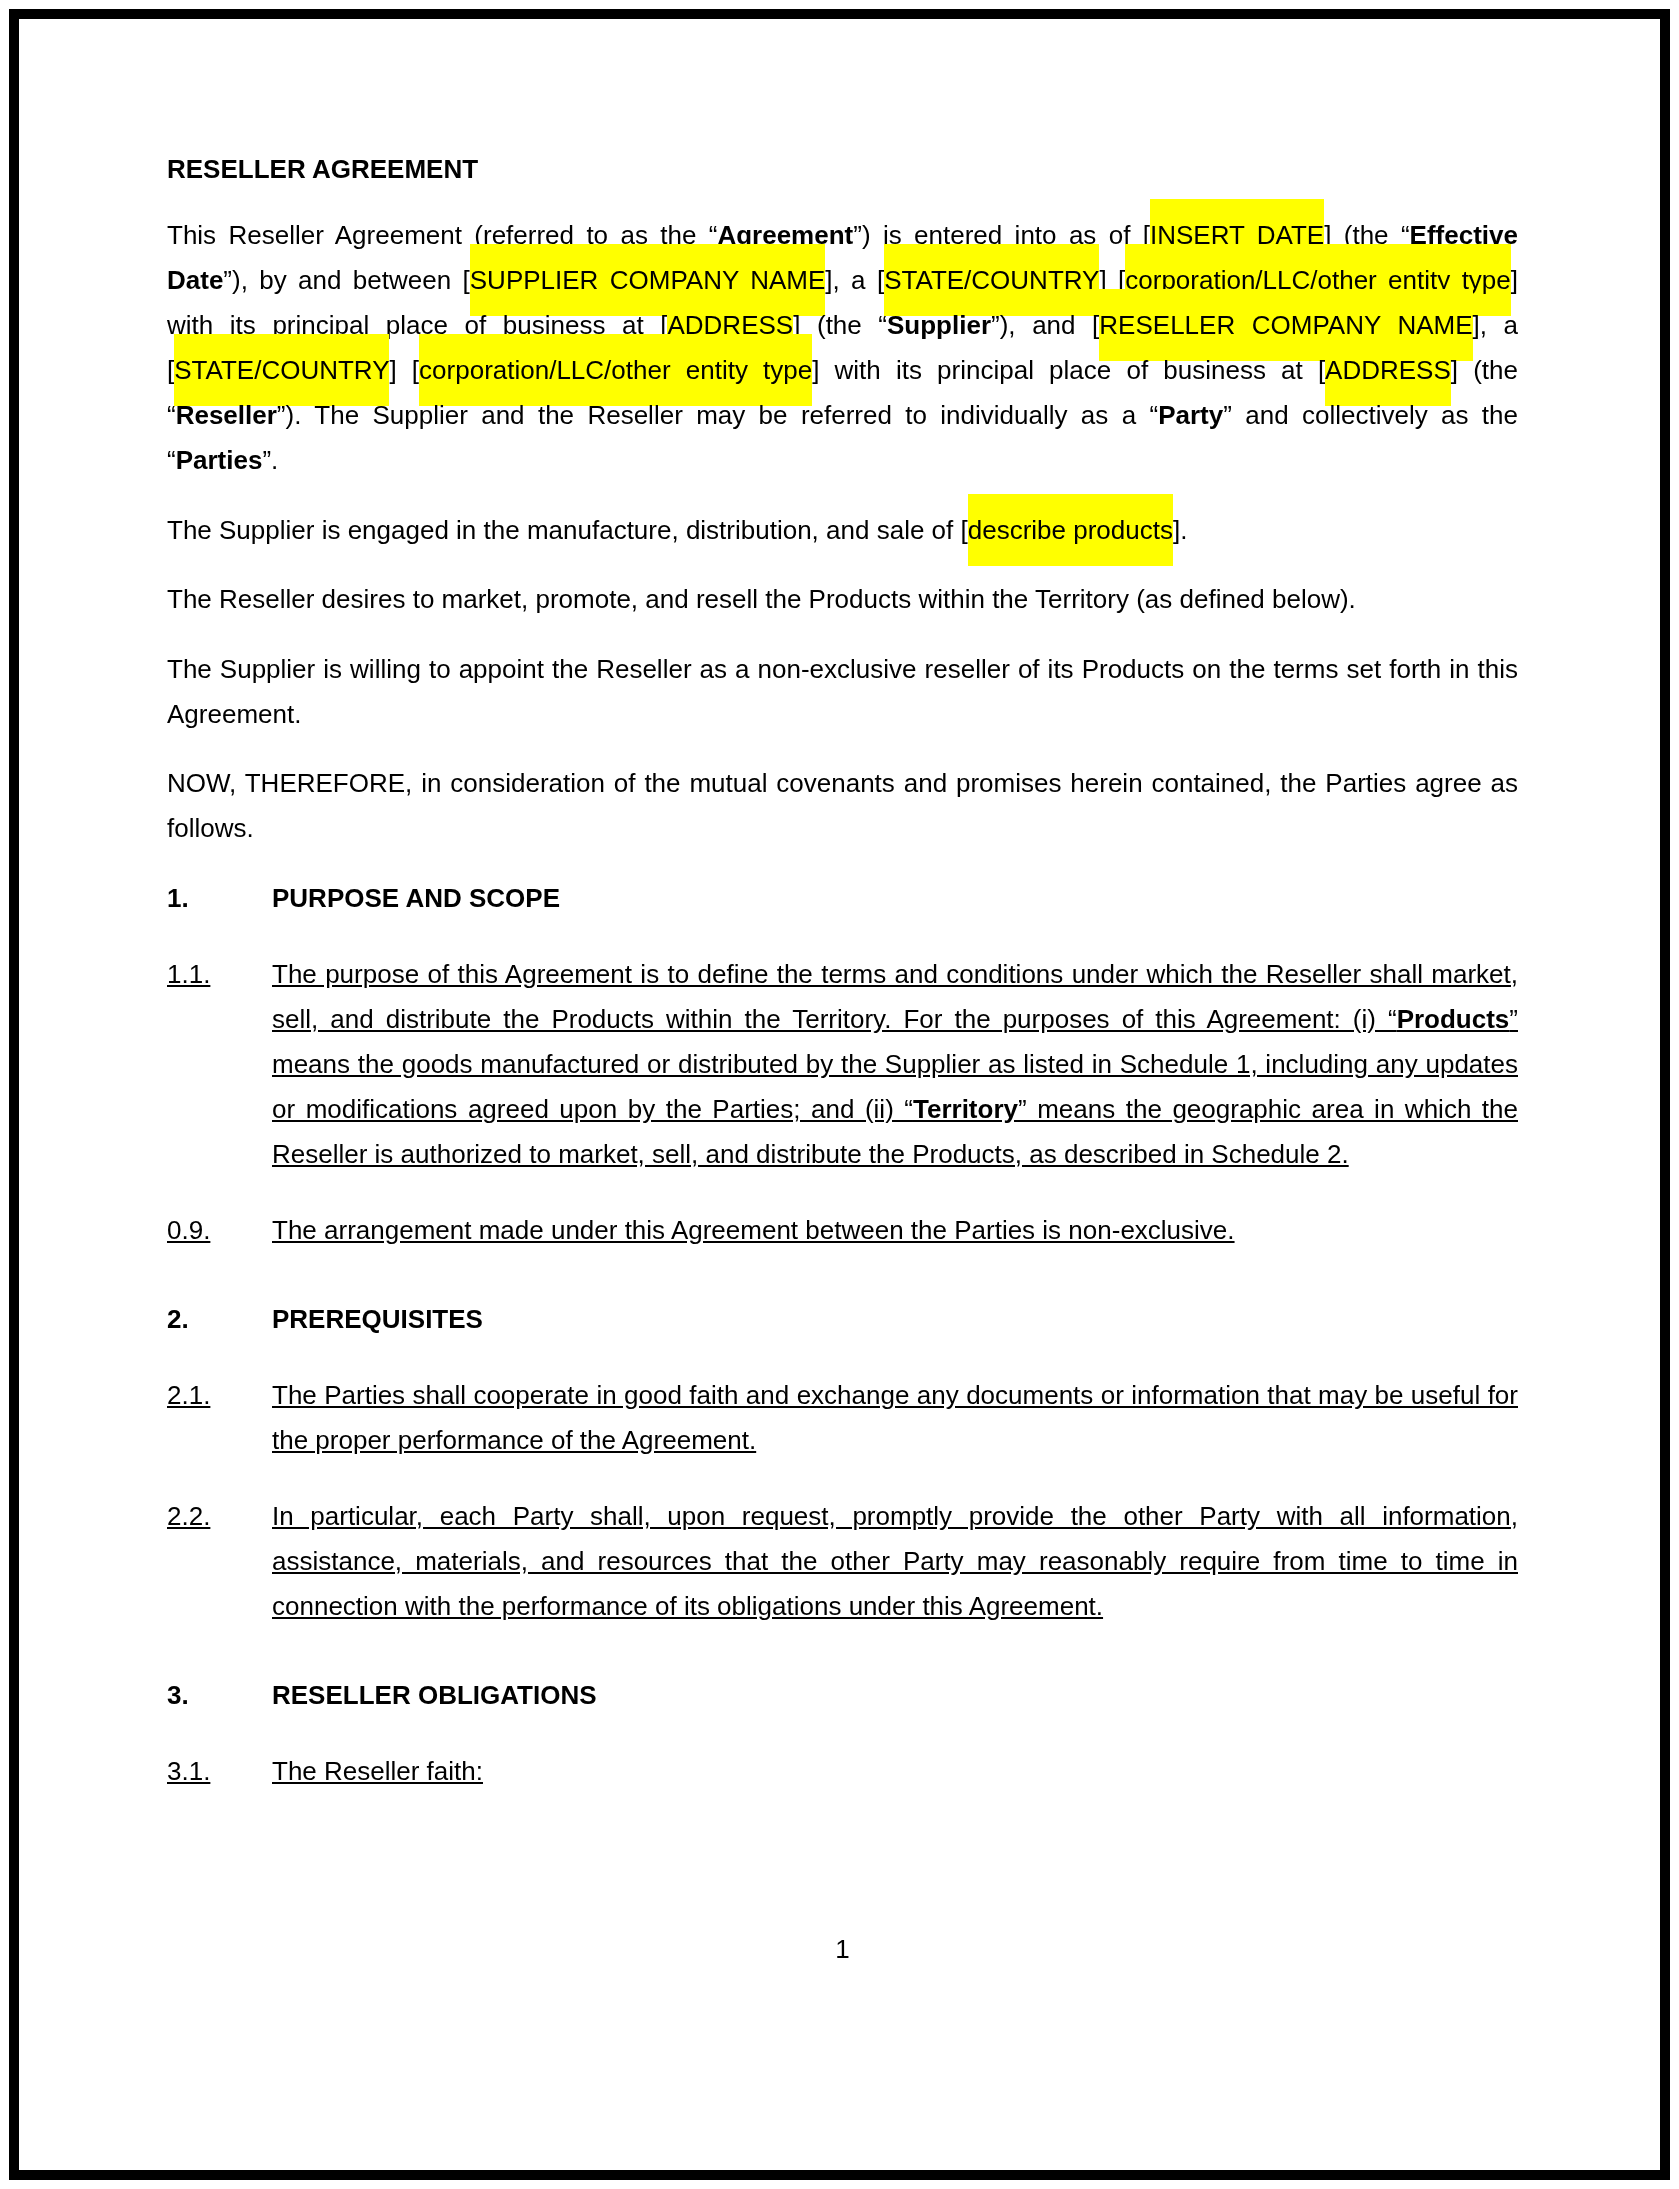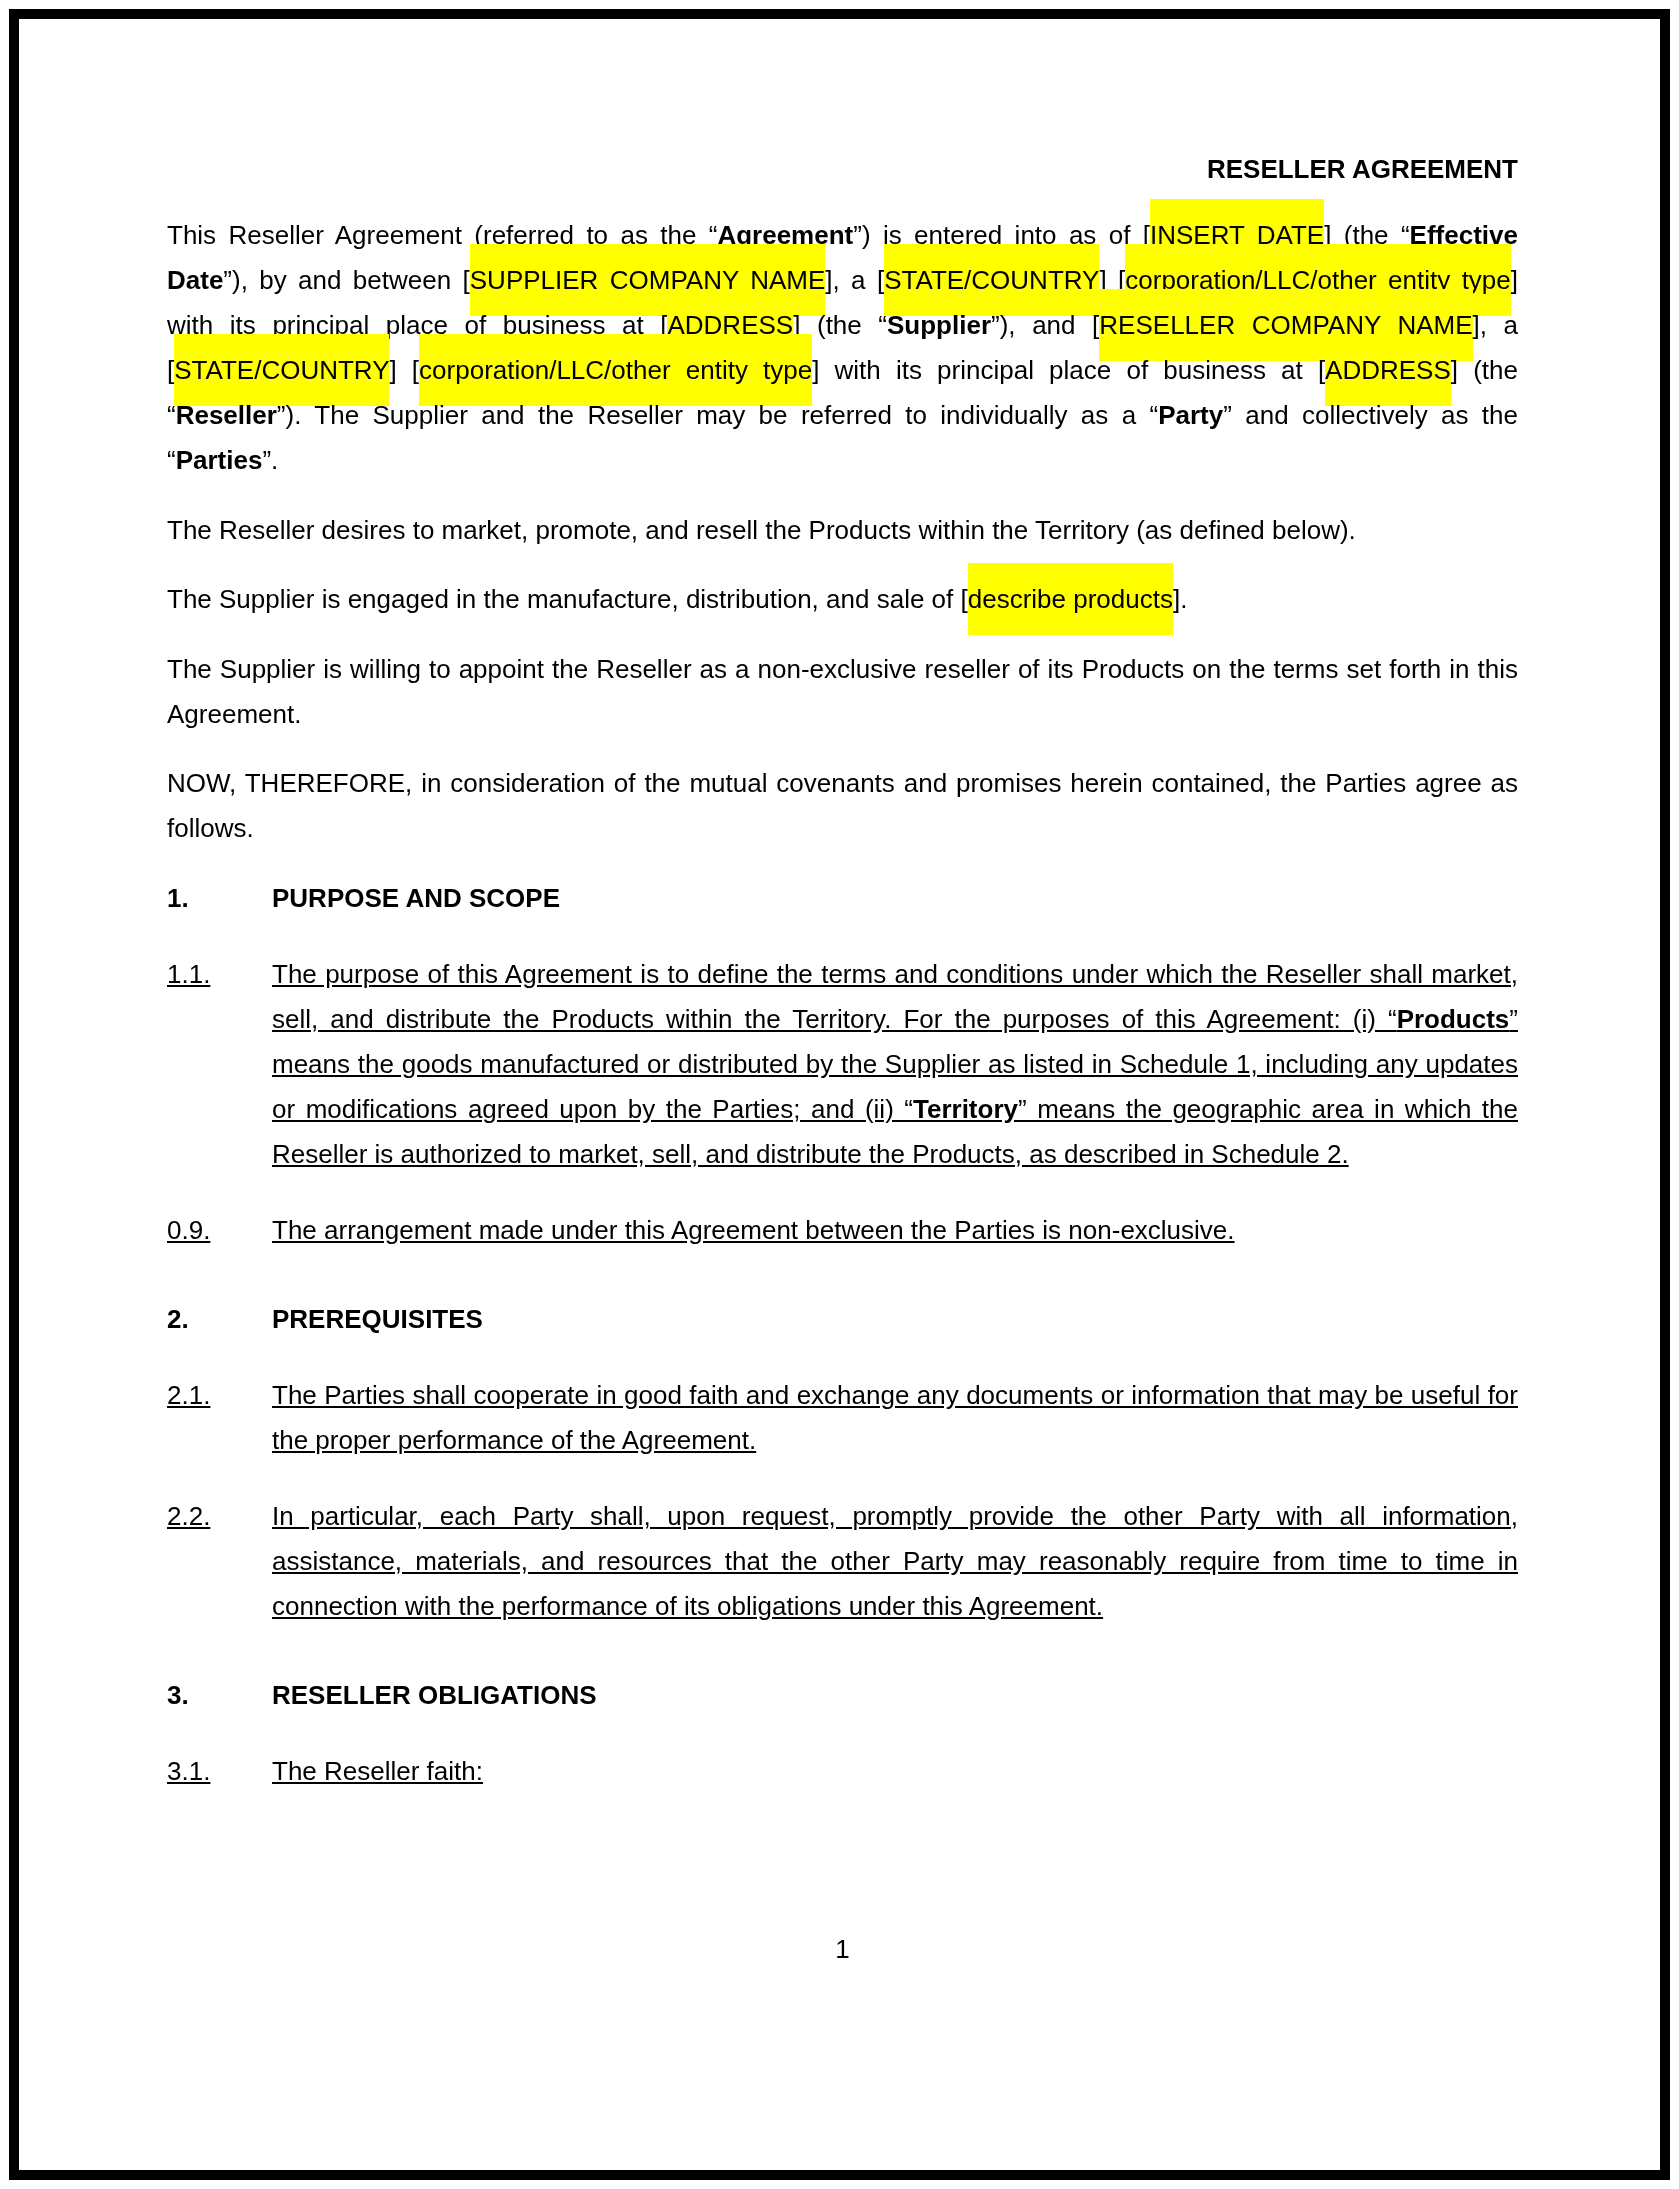--- a/index.html
+++ b/index.html
@@ -22,21 +22,21 @@
   .content {
     position: absolute;
     left: 0; top: 0; right: 0; bottom: 0;
     padding: 147px 161px 0 167px;
     font-size: 26px;
     line-height: 45px;
   }
   .title {
     font-size: 26px;
     font-weight: 700;
-    text-align: right;
+    text-align: left;
     margin: 0 0 21px 0;
     line-height: 45px;
   }
   .para {
     margin: 0 0 24.6px 0;
     text-align: justify;
   }
   .sec-heading {
     display: flex;
     margin-top: 44px;
@@ -70,22 +70,22 @@
 <body>
 
 <div class="page">
   <div class="frame"></div>
 
   <div class="content">
 
     <h1 class="title">RESELLER AGREEMENT</h1>
 
     <p class="para"><span>This Reseller Agreement (referred to as the “</span><span class="b">Agreement</span><span>”) is entered into as of [</span><span class="hl">INSERT DATE</span><span>] (the “</span><span class="b">Effective Date</span><span>”), by and between [</span><span class="hl">SUPPLIER COMPANY NAME</span><span>], a [</span><span class="hl">STATE/COUNTRY</span><span>] [</span><span class="hl">corporation/LLC/other entity type</span><span>] with its principal place of business at [</span><span class="hl">ADDRESS</span><span>] (the “</span><span class="b">Supplier</span><span>”), and [</span><span class="hl">RESELLER COMPANY NAME</span><span>], a [</span><span class="hl">STATE/COUNTRY</span><span>] [</span><span class="hl">corporation/LLC/other entity type</span><span>] with its principal place of business at [</span><span class="hl">ADDRESS</span><span>] (the “</span><span class="b">Reseller</span><span>”). The Supplier and the Reseller may be referred to individually as a “</span><span class="b">Party</span><span>” and collectively as the “</span><span class="b">Parties</span><span>”.</span></p>
+    <p class="para"><span>The Supplier is engaged in the manufacture, distribution, and sale of [</span><span class="hl">describe products</span><span>].</span></p>
     <p class="para"><span>The Reseller desires to market, promote, and resell the Products within the Territory (as defined below).</span></p>
-    <p class="para"><span>The Supplier is engaged in the manufacture, distribution, and sale of [</span><span class="hl">describe products</span><span>].</span></p>
     <p class="para"><span>The Supplier is willing to appoint the Reseller as a non-exclusive reseller of its Products on the terms set forth in this Agreement.</span></p>
     <p class="para"><span>NOW, THEREFORE, in consideration of the mutual covenants and promises herein contained, the Parties agree as follows.</span></p>
 
     <div class="sec-heading first">
       <span class="num">1.</span>
       <span class="htxt">PURPOSE AND SCOPE</span>
     </div>
     <div class="sec-item">
       <span class="num">1.1.</span>
       <div class="body"><span>The purpose of this Agreement is to define the terms and conditions under which the Reseller shall market, sell, and distribute the Products within the Territory. For the purposes of this Agreement: (i) “</span><span class="b">Products</span><span>” means the goods manufactured or distributed by the Supplier as listed in Schedule 1, including any updates or modifications agreed upon by the Parties; and (ii) “</span><span class="b">Territory</span><span>” means the geographic area in which the Reseller is authorized to market, sell, and distribute the Products, as described in Schedule 2.</span></div>

